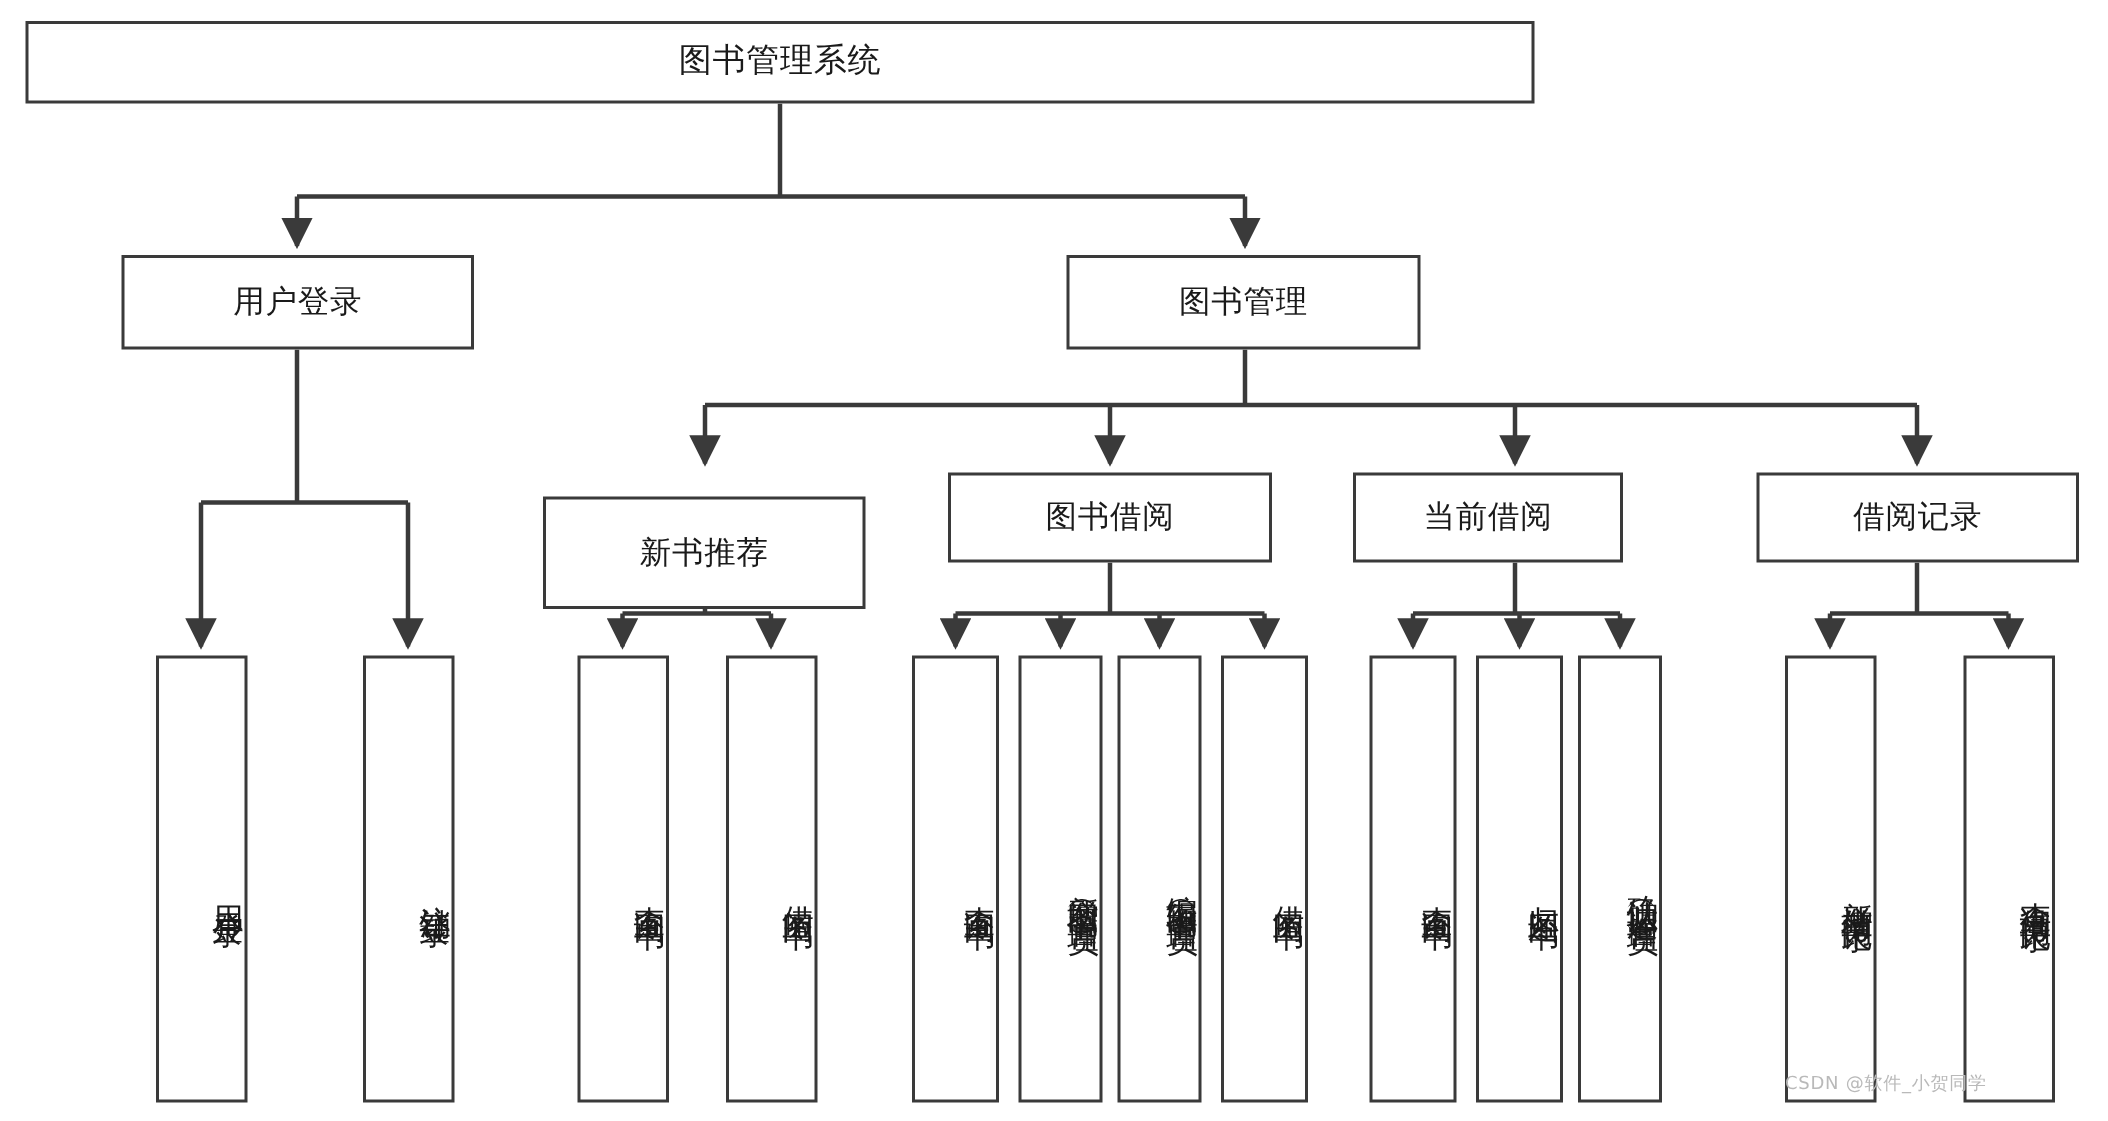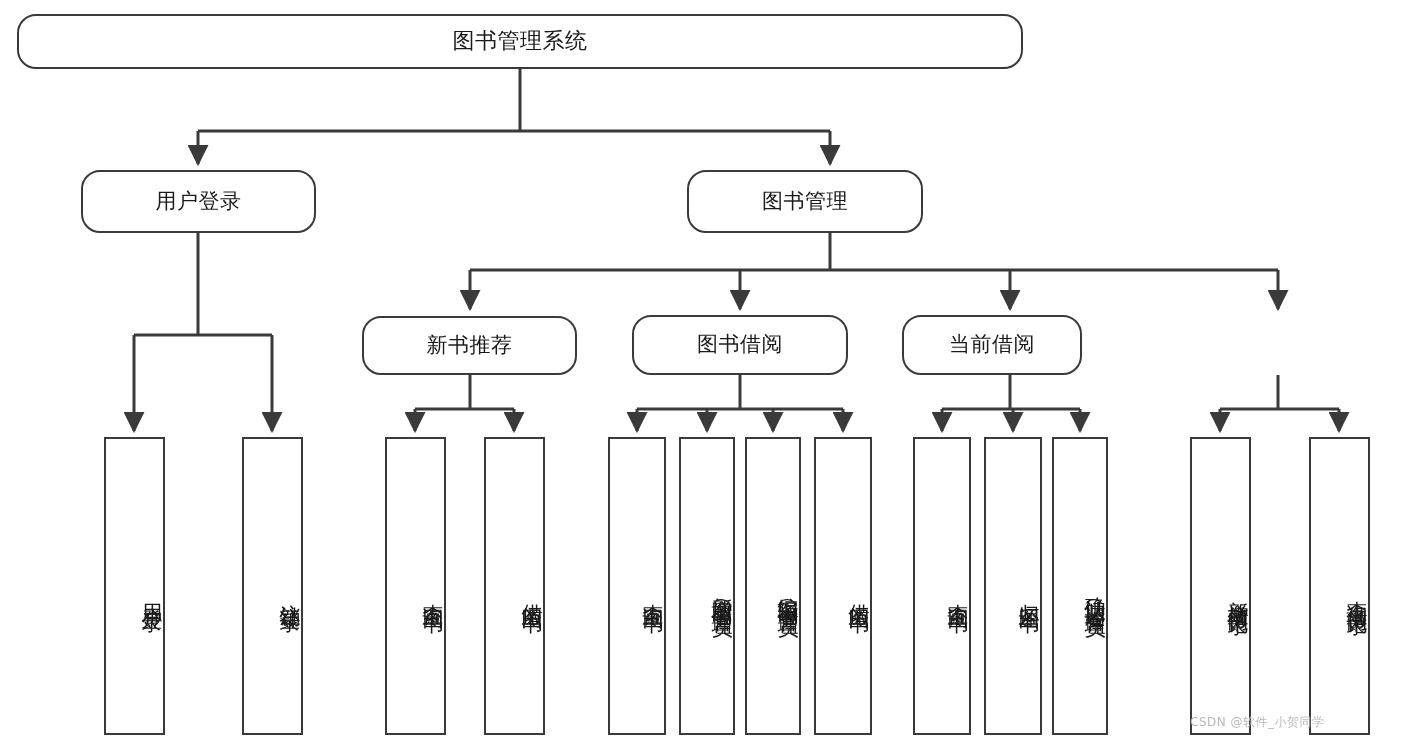--- a/index.html
+++ b/index.html
@@ -32,21 +32,20 @@
     display: flex;
     align-items: center;
     justify-content: center;
     color: #1a1a1a;
     text-align: center;
   }
   .node.horiz {
     font-size: 21px;
     letter-spacing: 0.5px;
     line-height: 1.2;
-    border-radius: 19px;
   }
   .node.root {
     font-size: 22px;
   }
   .node.leaf {
     writing-mode: vertical-rl;
     text-orientation: upright;
     font-size: 21px;
     letter-spacing: 3px;
     line-height: 1.1;
@@ -125,32 +124,35 @@
     </g>
   </svg>
 
   <div class="node horiz root" style="left:17px; top:14px; width:1006px; height:55px;">
     <span>图书管理系统</span>
   </div>
 
   <div class="node horiz" style="left:81px; top:170px; width:235px; height:63px;">
     <span>用户登录</span>
   </div>
-  <div class="node horiz" style="left:687px; top:170px; width:236px; height:63px;">
+  <div class="node horiz" style="left:711px; top:170px; width:236px; height:63px;">
     <span>图书管理</span>
   </div>
 
-  <div class="node horiz" style="left:362px; top:316px; width:215px; height:59px;">
+  <div class="node horiz" style="left:362px; top:331px; width:215px; height:75px;">
     <span>新书推荐</span>
   </div>
   <div class="node horiz" style="left:632px; top:315px; width:216px; height:60px;">
     <span>图书借阅</span>
   </div>
   <div class="node horiz" style="left:902px; top:315px; width:180px; height:60px;">
     <span>当前借阅</span>
+  </div>
+  <div class="node horiz" style="left:1171px; top:315px; width:215px; height:60px;">
+    <span>借阅记录</span>
   </div>
 
   <div class="node leaf" style="left:104px; top:437px; width:61px; height:298px;">
     <span class="vtext">用户登录</span>
   </div>
   <div class="node leaf" style="left:242px; top:437px; width:61px; height:298px;">
     <span class="vtext">注销登录</span>
   </div>
   <div class="node leaf" style="left:385px; top:437px; width:61px; height:298px;">
     <span class="vtext">查询图书</span>

